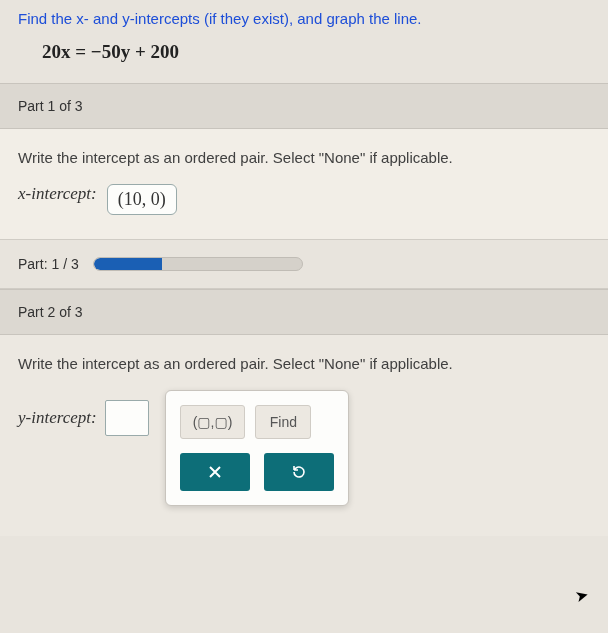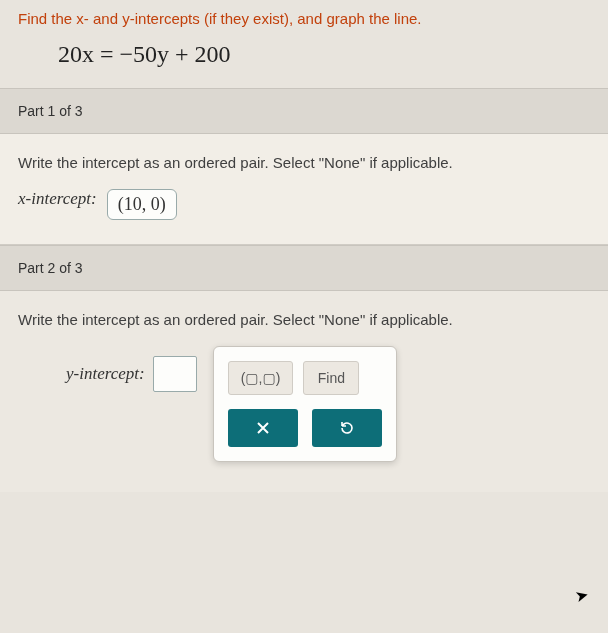--- a/index.html
+++ b/index.html
@@ -8,29 +8,30 @@
     background: #e8e4dd;
     width: 608px;
     height: 633px;
     overflow: hidden;
     color: #333;
     position: relative;
   }
   .page { padding: 10px 0 0 18px; }
   .question-text {
     font-size: 15px;
-    color: #c2410c;
+    color: #1d4ed8;
     margin-bottom: 14px;
     padding-right: 20px;
   }
   .equation {
     font-family: 'Times New Roman', serif;
-    font-size: 24px;
-    margin: 0 0 20px 40px;
+    font-size: 19px;
+    margin: 0 0 20px 24px;
     color: #222;
+    font-weight: bold;
   }
   .part-header {
     background: #dcd8d1;
     border-top: 1px solid #c8c4bd;
     border-bottom: 1px solid #c8c4bd;
     padding: 14px 18px;
     font-size: 14px;
     color: #333;
     margin-left: -18px;
   }
@@ -131,21 +132,21 @@
     cursor: pointer;
     display: flex;
     align-items: center;
     justify-content: center;
   }
   .part2-body {
     background: #ece8e1;
     padding: 20px 18px 30px 18px;
     margin-left: -18px;
   }
-  .y-row { display: flex; align-items: flex-start; gap: 8px; margin-left: 48px; }
+  .y-row { display: flex; align-items: flex-start; gap: 8px; }
   .y-left { display: flex; align-items: center; gap: 8px; padding-top: 10px; }
   .cursor {
     position: absolute;
     right: 20px;
     bottom: 28px;
     font-size: 16px;
     color: #000;
     transform: rotate(-15deg);
   }
 </style>
@@ -161,20 +162,26 @@
   <div class="part-header">Part 1 of 3</div>
 
   <div class="part-body">
     <div class="instruction">Write the intercept as an ordered pair. Select "None" if applicable.</div>
     <div class="intercept-row">
       <span class="intercept-label">x-intercept:</span>
       <span class="answer-box">(10, 0)</span>
     </div>
   </div>
 
+  <div class="progress-section">
+    <span class="progress-label">Part: 1 / 3</span>
+    <div class="progress-bar">
+      <div class="progress-fill" style="width:33%"></div>
+    </div>
+  </div>
 
   <div class="part-header">Part 2 of 3</div>
 
   <div class="part2-body">
     <div class="instruction">Write the intercept as an ordered pair. Select "None" if applicable.</div>
 
     <div class="y-row">
       <div class="y-left">
         <span class="intercept-label">y-intercept:</span>
         <div class="input-box"></div>

